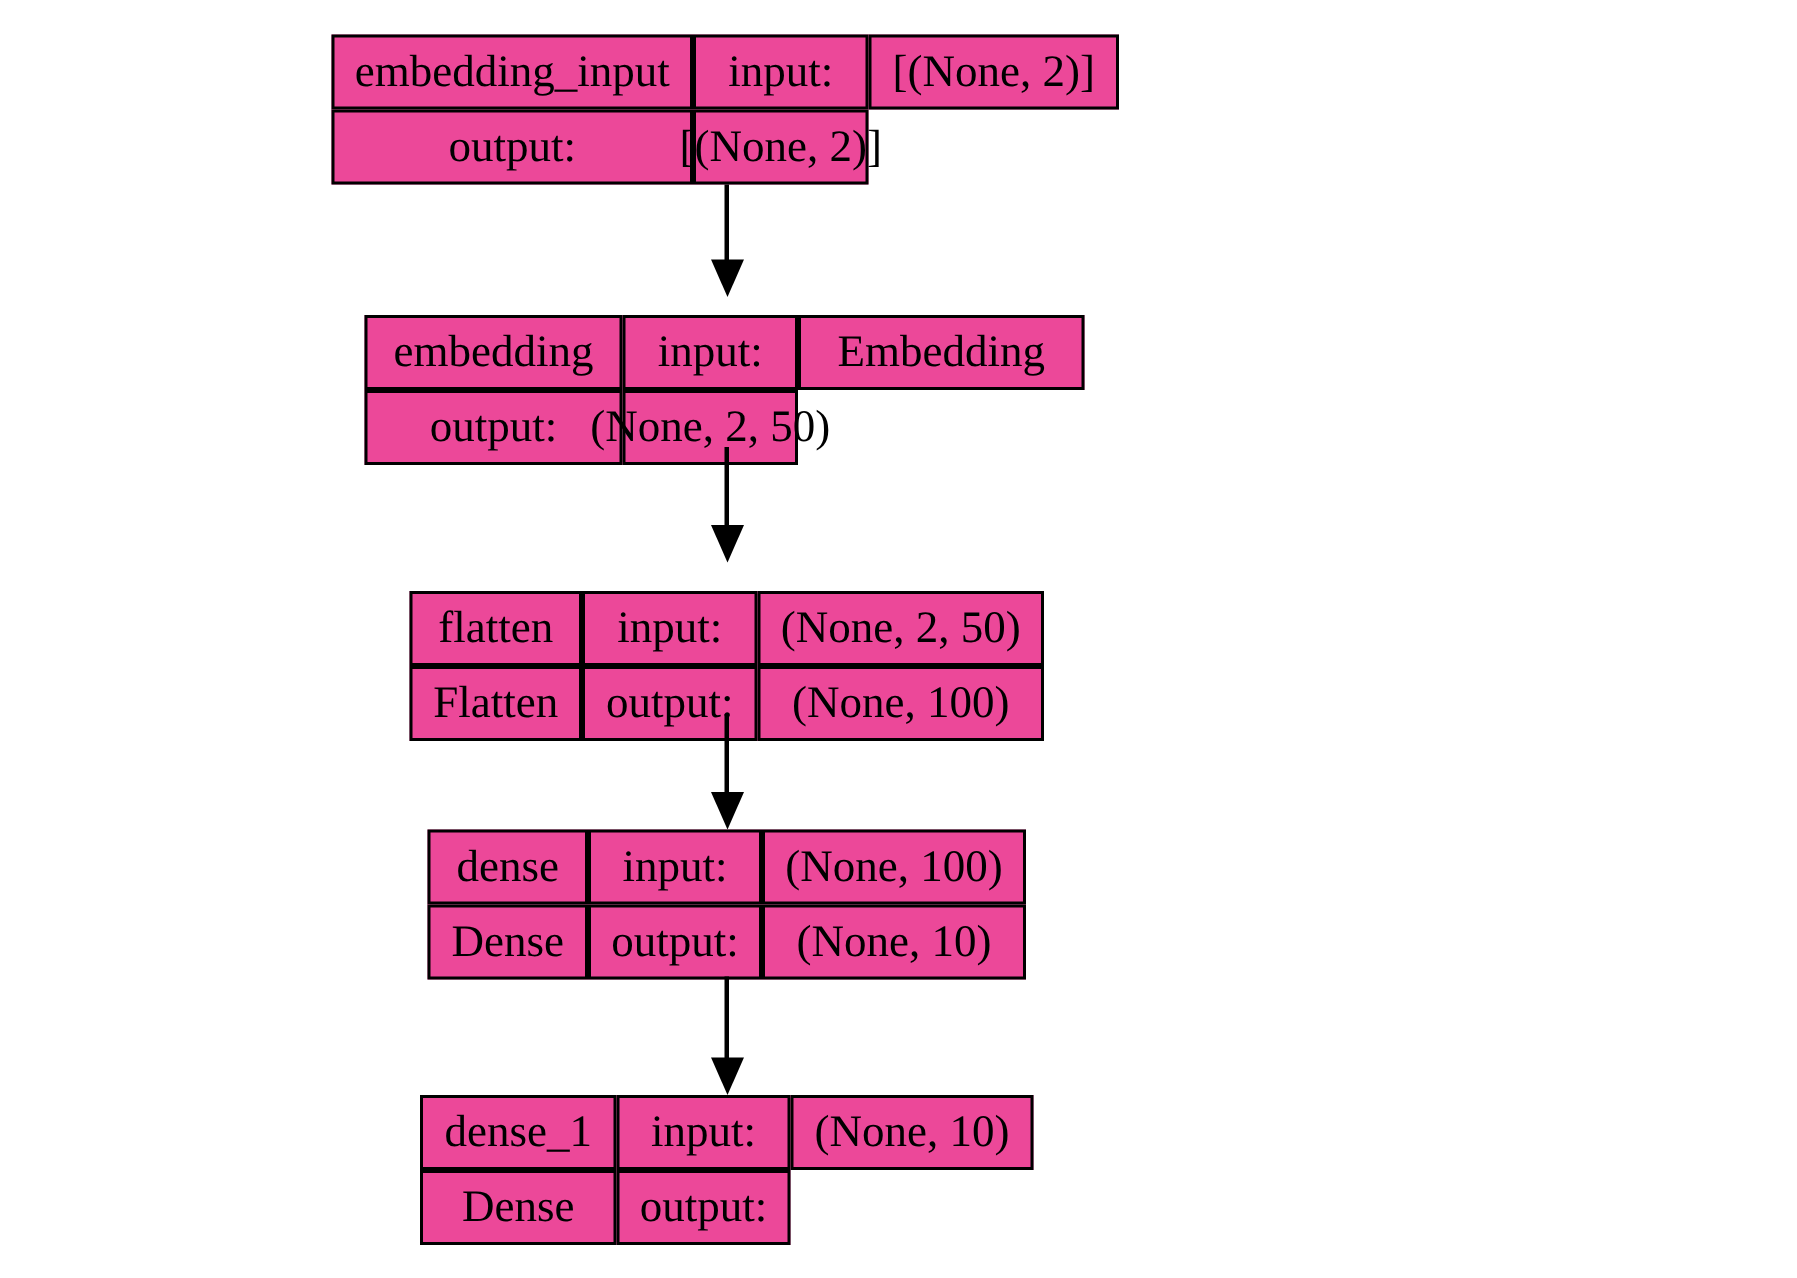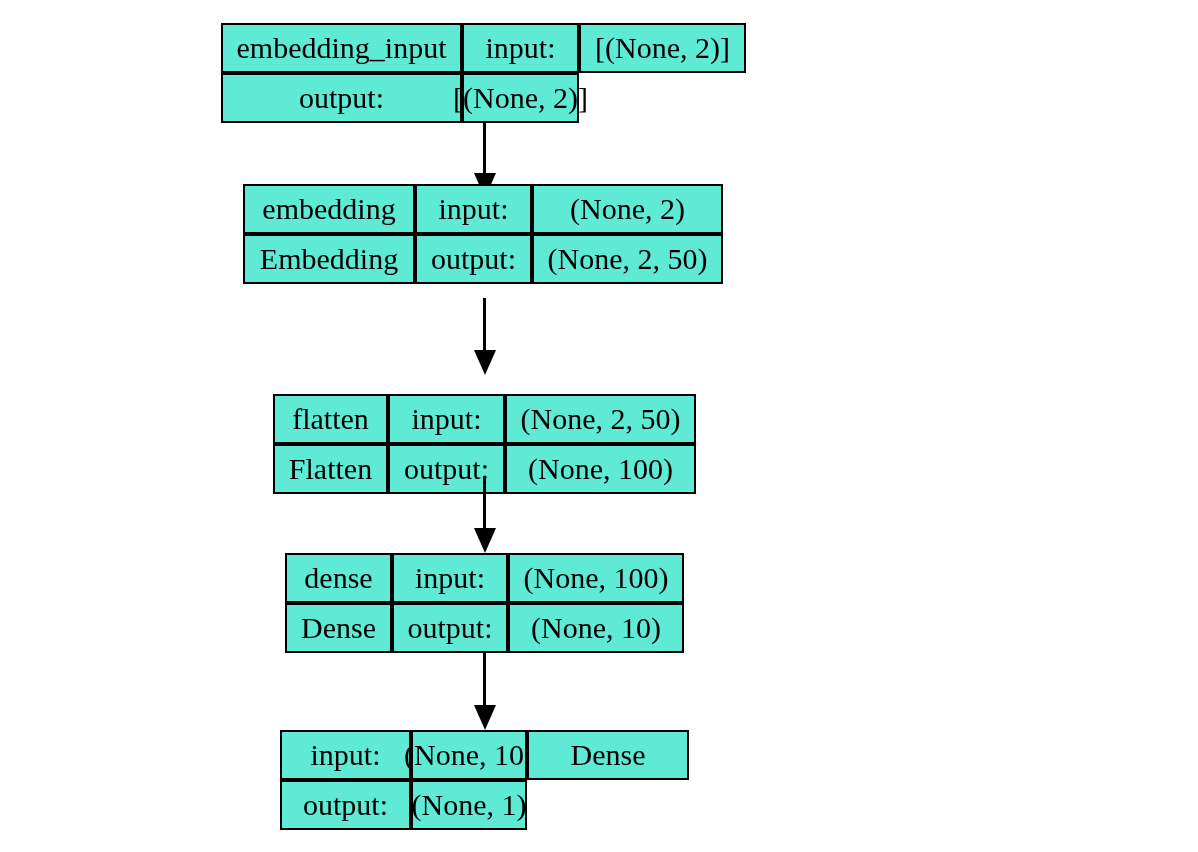--- a/index.html
+++ b/index.html
@@ -18,25 +18,25 @@
     grid-template-rows: 50px 50px;
   }
   .cell {
     border: 2px solid #000000;
     box-sizing: border-box;
     display: flex;
     align-items: center;
     justify-content: center;
     font-size: 30px;
     white-space: nowrap;
-    background: #5eead4;
+    background: #ec4899;
   }
   
   .n0 { left: 221px; top: 23px;  grid-template-columns: 241px 117px 167px; }
-  .n1 { left: 243px; top: 184px; grid-template-columns: 172px 117px 191px; }
+  .n1 { left: 243px; top: 210px; grid-template-columns: 172px 117px 191px; }
   .n2 { left: 273px; top: 394px; grid-template-columns: 115px 117px 191px; }
   .n3 { left: 285px; top: 553px; grid-template-columns: 107px 116px 176px; }
   .n4 { left: 280px; top: 730px; grid-template-columns: 131px 116px 162px; }
   
   .edge-line {
     position: absolute;
     left: 483px;
     width: 3px;
     background: #000000;
   }
@@ -70,21 +70,20 @@
     <div class="cell">output:</div>
     <div class="cell">[(None, 2)]</div>
   </div>
 
   <div class="edge-line e0-line"></div>
   <div class="edge-head e0-head"></div>
 
   <div class="node n1">
     <div class="cell">embedding</div>
     <div class="cell">input:</div>
-    <div class="cell">(None, 2)</div>
     <div class="cell">Embedding</div>
     <div class="cell">output:</div>
     <div class="cell">(None, 2, 50)</div>
   </div>
 
   <div class="edge-line e1-line"></div>
   <div class="edge-head e1-head"></div>
 
   <div class="node n2">
     <div class="cell">flatten</div>
@@ -104,20 +103,20 @@
     <div class="cell">(None, 100)</div>
     <div class="cell">Dense</div>
     <div class="cell">output:</div>
     <div class="cell">(None, 10)</div>
   </div>
 
   <div class="edge-line e3-line"></div>
   <div class="edge-head e3-head"></div>
 
   <div class="node n4">
+    <div class="cell">dense_1</div>
     <div class="cell">input:</div>
     <div class="cell">(None, 10)</div>
     <div class="cell">Dense</div>
     <div class="cell">output:</div>
-    <div class="cell">(None, 1)</div>
   </div>
 
 </div>
 
 </body></html>

